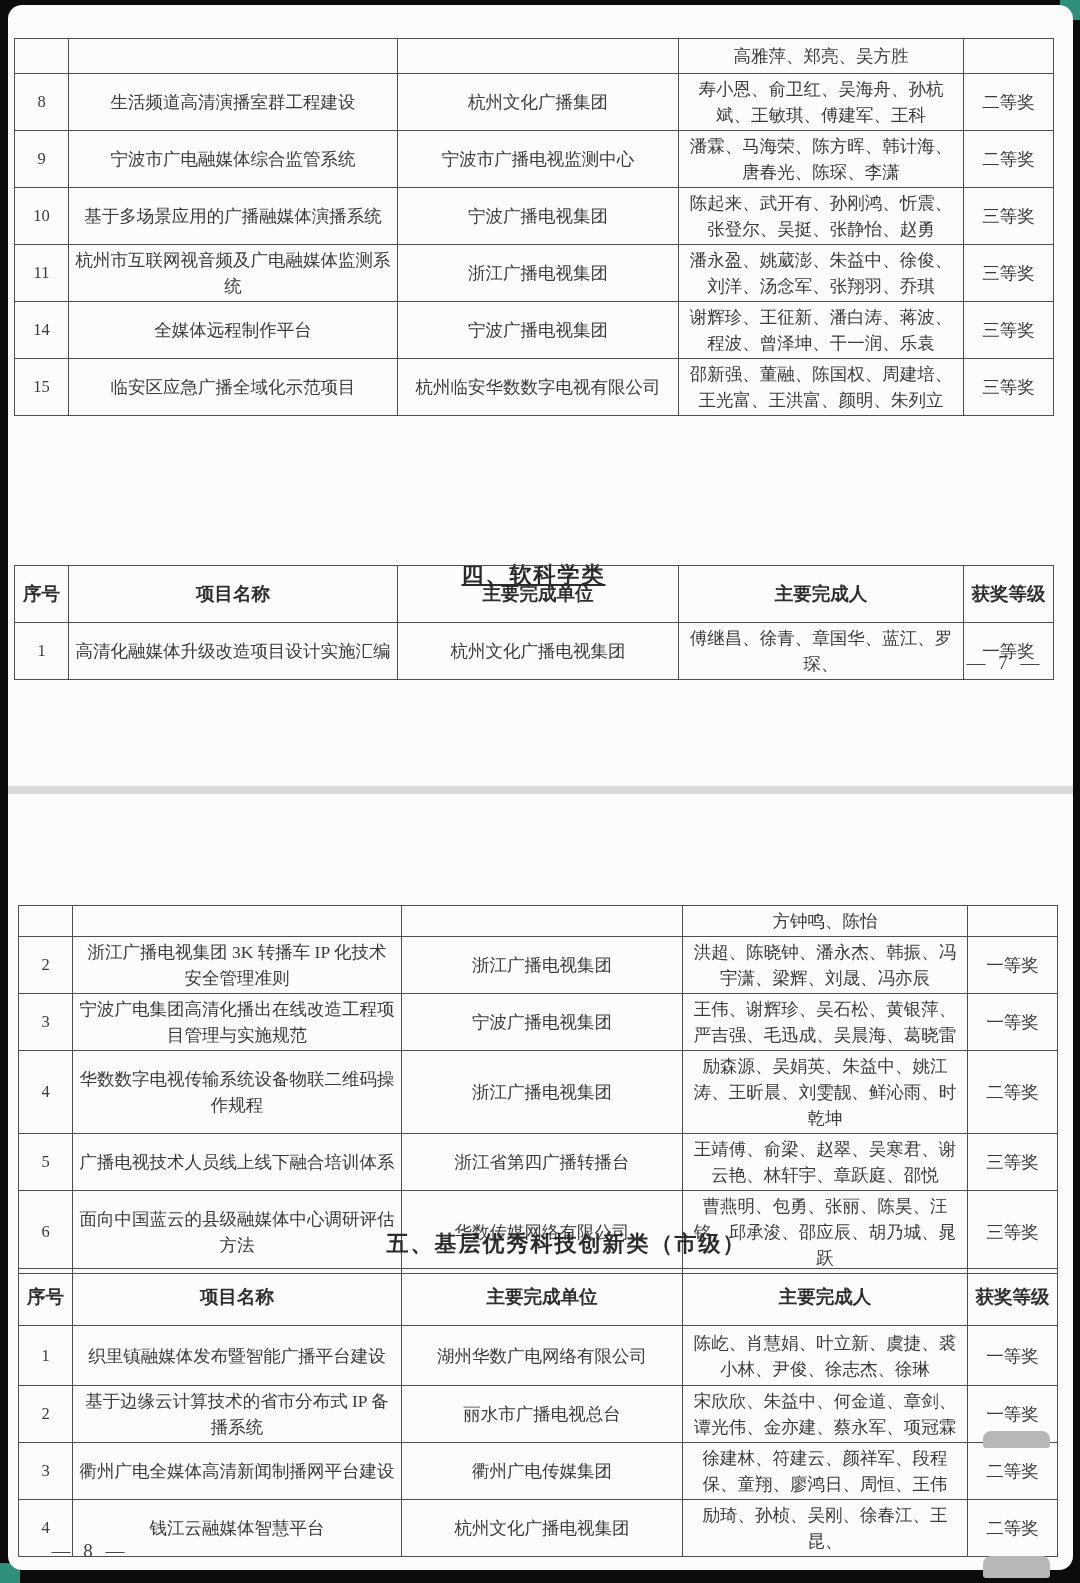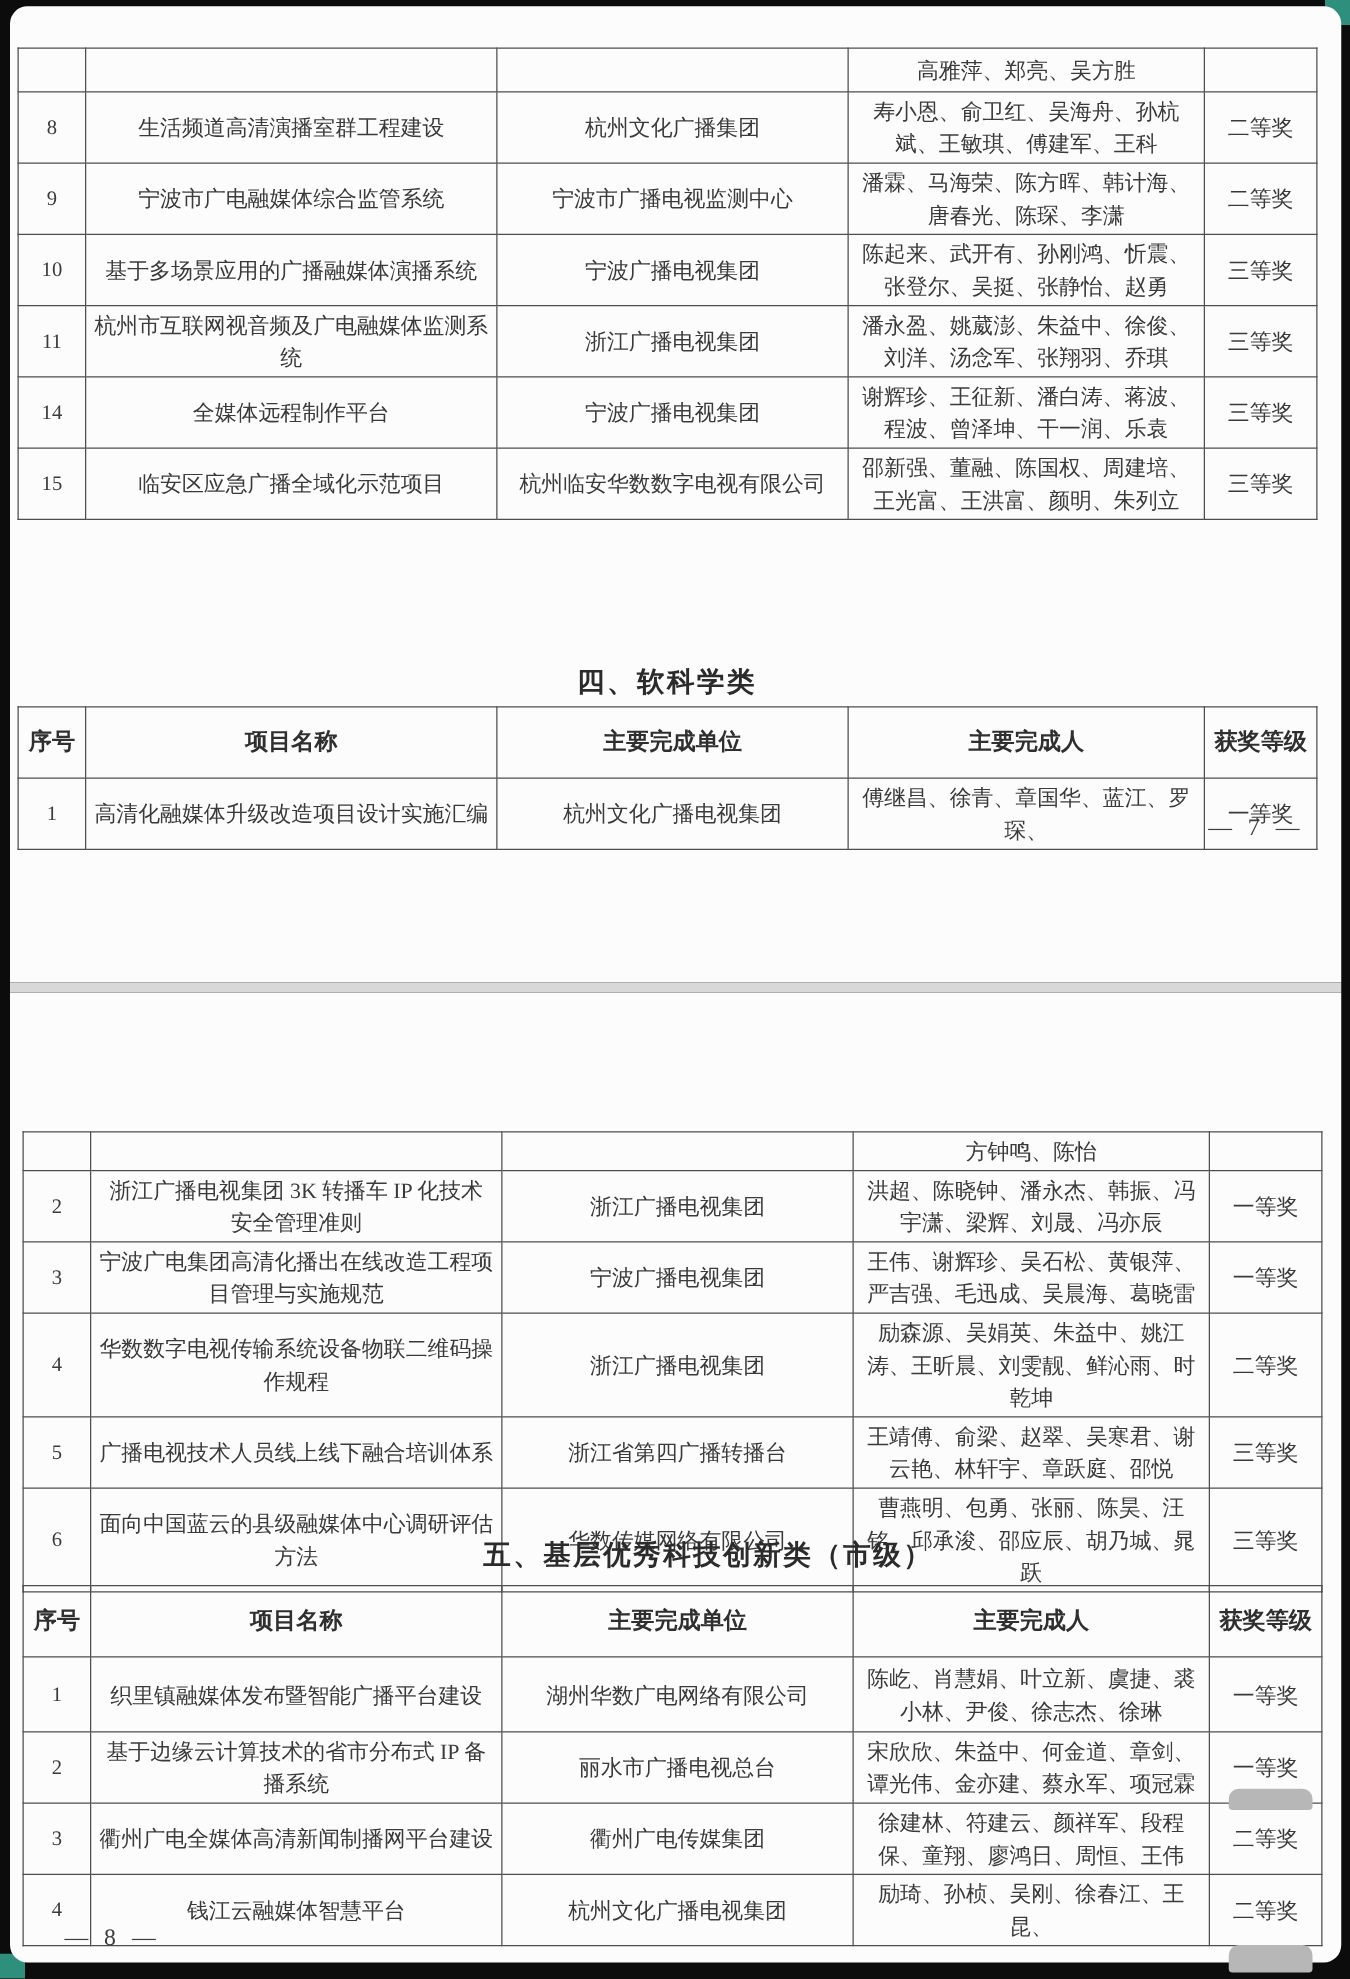--- a/index.html
+++ b/index.html
@@ -103,21 +103,21 @@
       <tr style="height:55px">
         <td class="c-no">15</td>
         <td>临安区应急广播全域化示范项目</td>
         <td>杭州临安华数数字电视有限公司</td>
         <td>邵新强、董融、陈国权、周建培、王光富、王洪富、颜明、朱列立</td>
         <td>三等奖</td>
       </tr>
     </tbody>
   </table>
 
-  <div class="section-title" style="left:14px; top:531px;">四、软科学类</div>
+  <div class="section-title" style="left:14px; top:560px;text-decoration:underline;">四、软科学类</div>
 
   <table class="award-table" style="left:14px; top:565px;">
     <colgroup>
         <col style="width:54px">
         <col style="width:329px">
         <col style="width:281px">
         <col style="width:285px">
         <col style="width:90px">
       </colgroup>
     <tbody>

